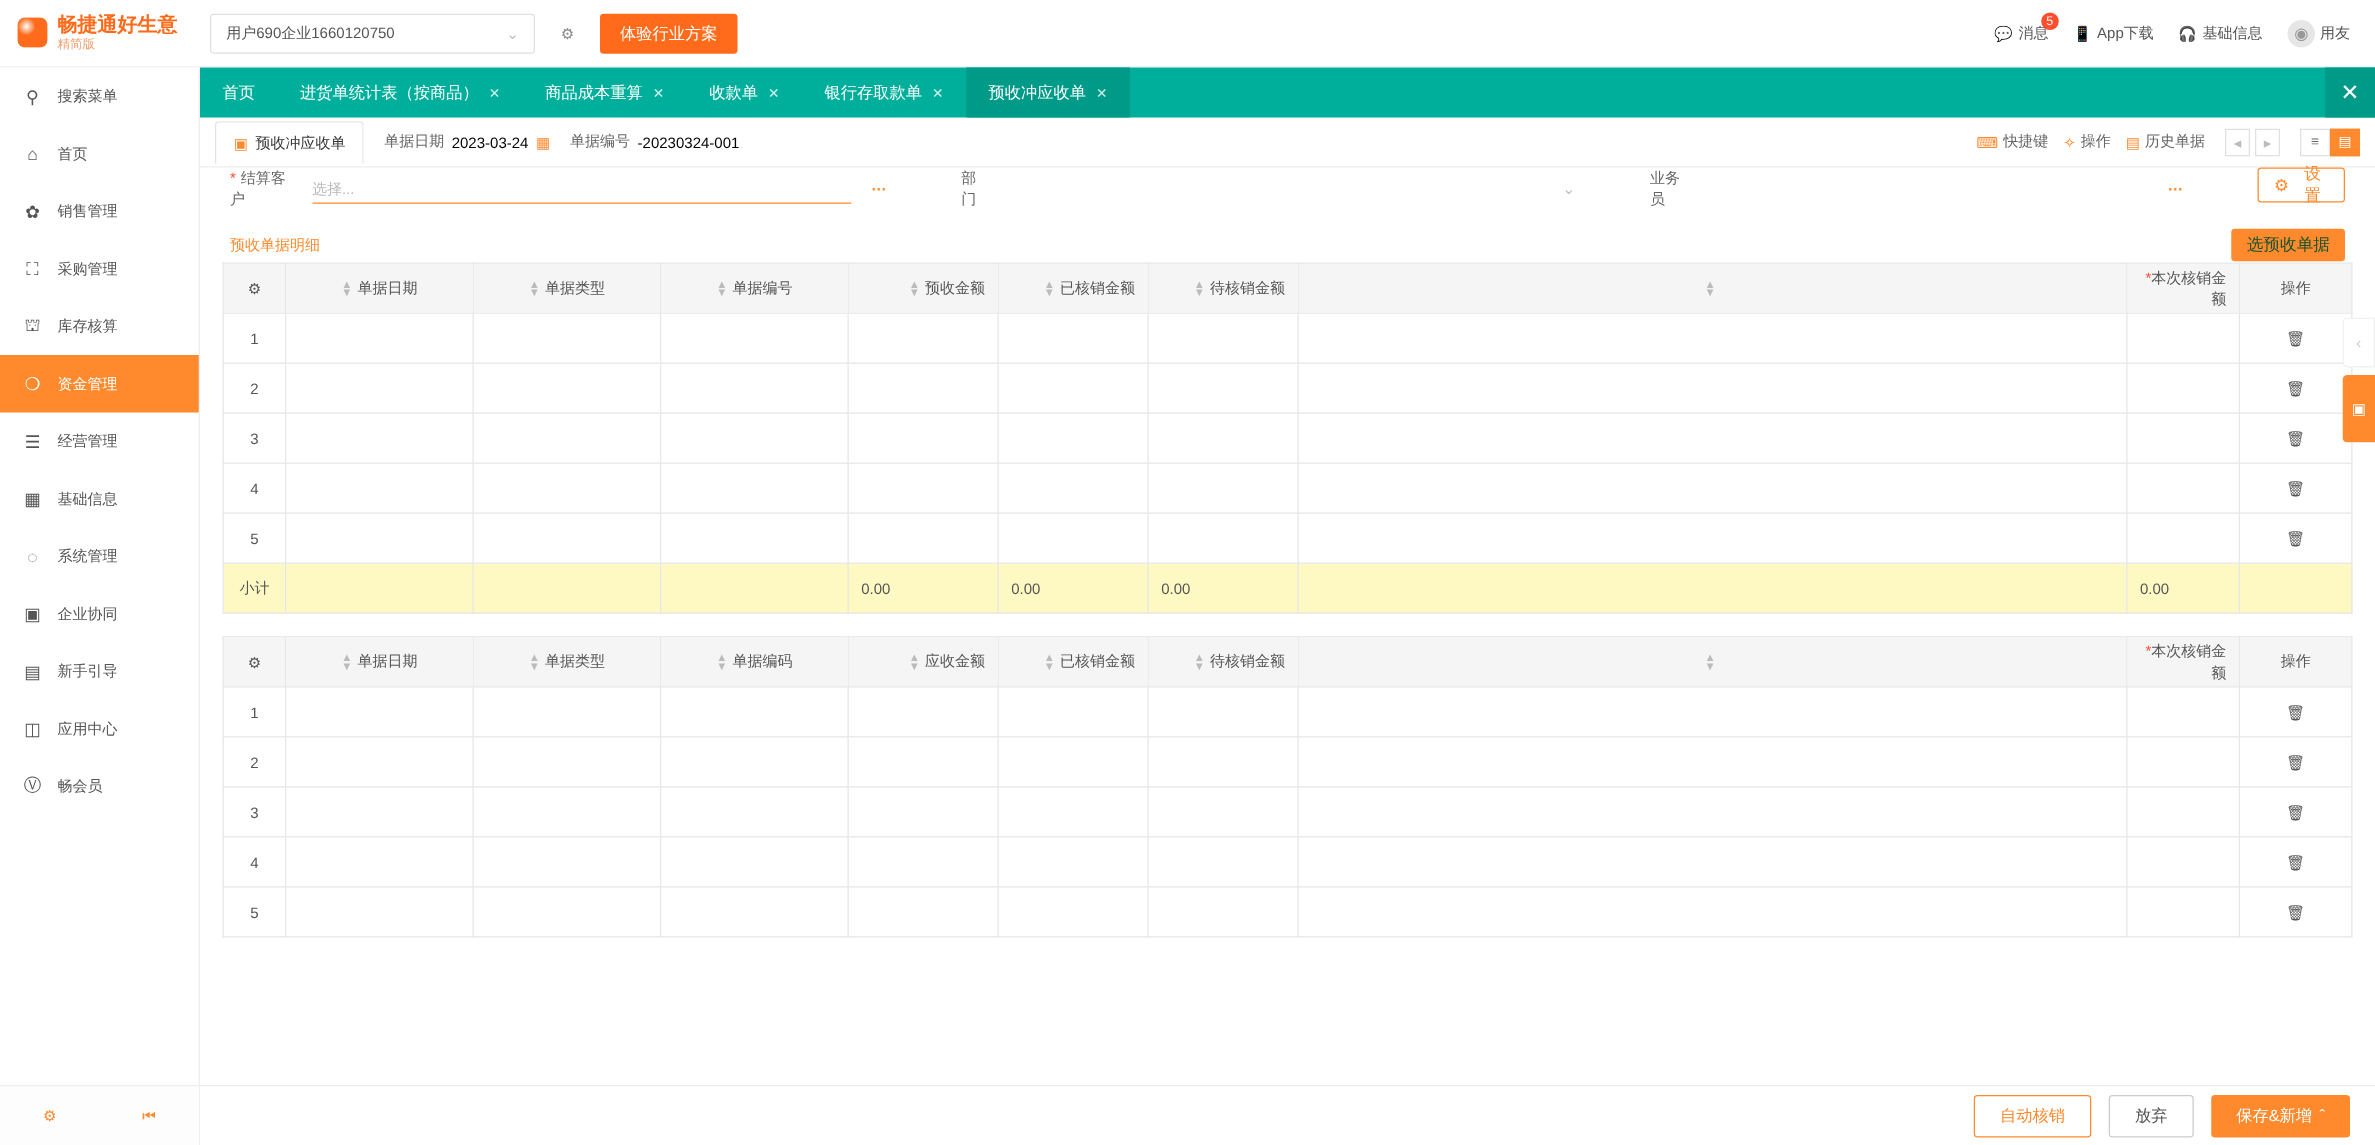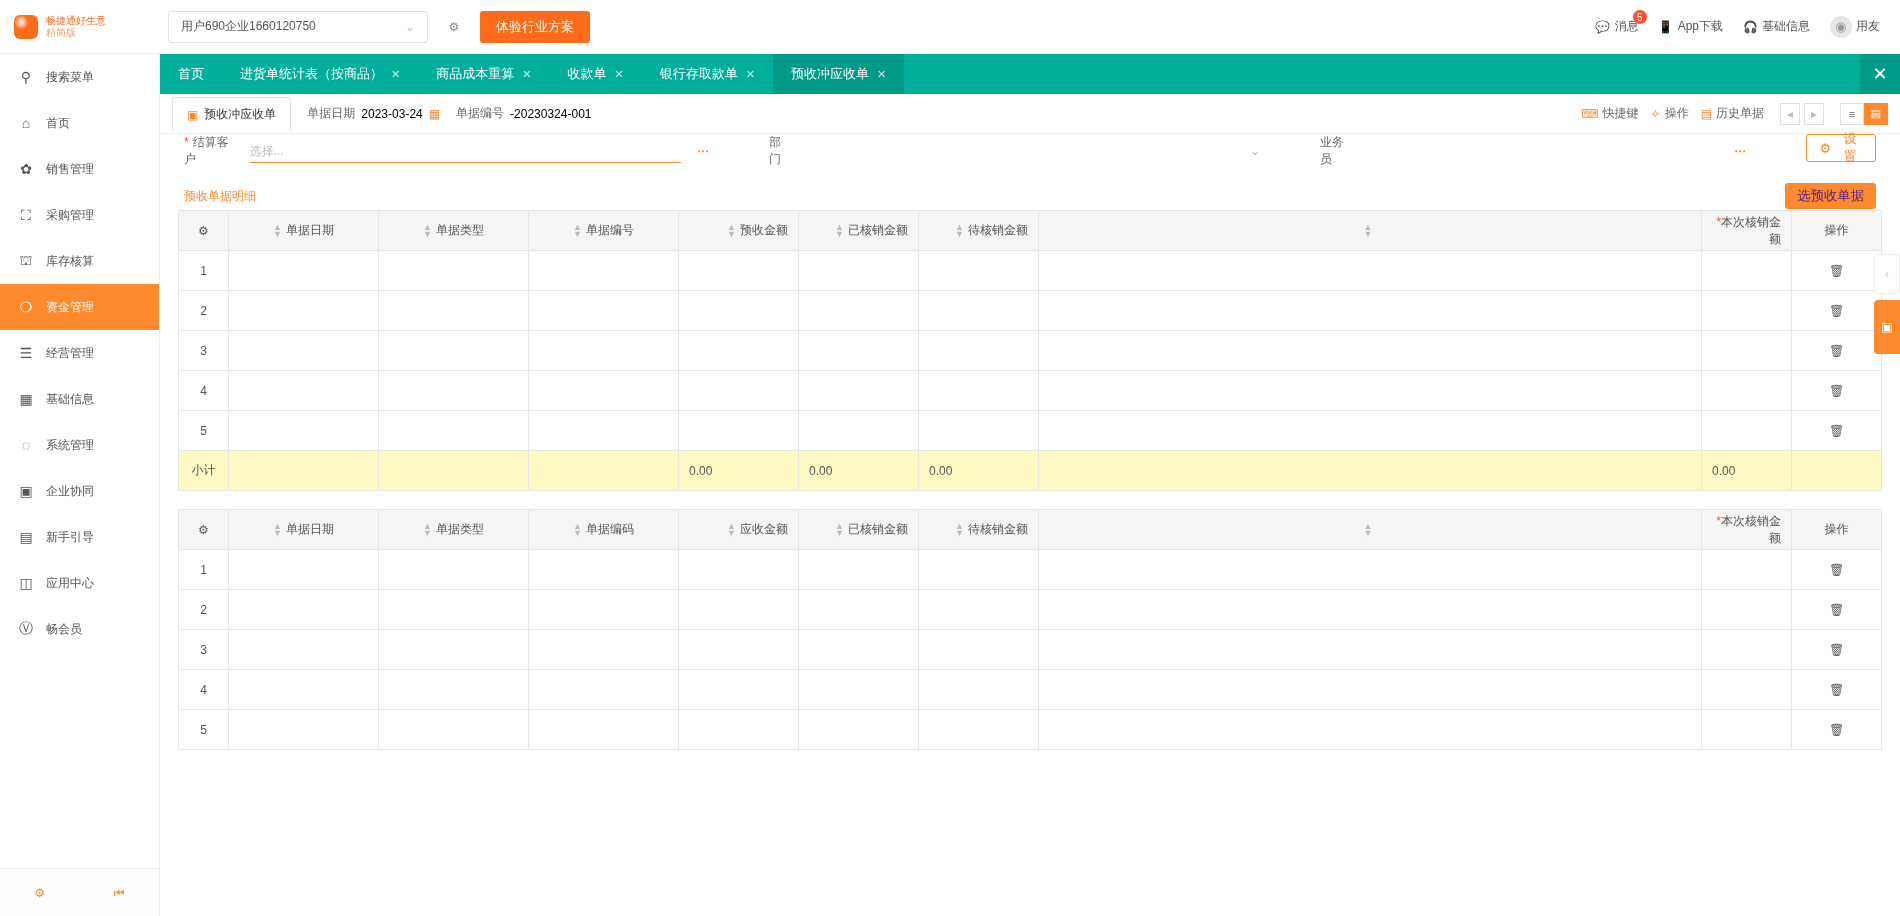--- a/index.html
+++ b/index.html
@@ -4,21 +4,21 @@
 <style>
 * { margin: 0; padding: 0; box-sizing: border-box; }
 body { font-family: "Microsoft YaHei", -apple-system, sans-serif; font-size: 12px; color: #333; background: #fff; overflow: hidden; }
 .app { display: flex; flex-direction: column; width: 1900px; height: 916px; }
 
 
 .top-header { height: 54px; display: flex; align-items: center; background: #fff; border-bottom: 1px solid #eee; }
 .logo { display: flex; align-items: center; padding: 0 14px; width: 160px; }
 .logo-icon { width: 24px; height: 24px; border-radius: 6px; background: #ff6b1a radial-gradient(circle at 30% 30%, #fff 0%, #ff6b1a 30%); flex-shrink: 0; }
 .logo-text { margin-left: 8px; display: flex; flex-direction: column; line-height: 1.15; }
-.logo-title { font-size: 10px; color: #ff6b1a; font-weight: 400; }
+.logo-title { font-size: 16px; color: #ff6b1a; font-weight: 700; }
 .logo-sub { font-size: 10px; color: #f0a070; }
 .account-select { height: 32px; display: flex; align-items: center; padding: 0 12px; border: 1px solid #e0e0e0; border-radius: 3px; margin-left: 8px; width: 260px; color: #555; position: relative; cursor: pointer; }
 .account-select .chev { margin-left: auto; color: #bbb; }
 .gear-top { margin: 0 14px; width: 24px; text-align: center; color: #888; cursor: pointer; }
 .trial-btn { height: 32px; padding: 0 16px; background: #ff6b1a; color: #fff; border-radius: 3px; display: inline-flex; align-items: center; cursor: pointer; border: none; font-size: 13px; }
 .top-right { margin-left: auto; display: flex; align-items: center; gap: 20px; padding-right: 20px; color: #555; }
 .top-right-item { display: inline-flex; align-items: center; gap: 4px; cursor: pointer; position: relative; }
 .msg-badge { position: absolute; top: -8px; right: -8px; background: #ff4d2e; color: #fff; font-size: 10px; min-width: 14px; height: 14px; border-radius: 7px; display: flex; align-items: center; justify-content: center; padding: 0 3px; }
 .avatar { width: 22px; height: 22px; border-radius: 50%; background: #e6e6e6; display: inline-flex; align-items: center; justify-content: center; color: #999; font-size: 13px; }
 
@@ -67,21 +67,21 @@
 .input-customer { width: 440px; border: none; border-bottom: 1px solid #ff8a2e; padding: 4px 0; outline: none; font-size: 12px; background: transparent; }
 .input-customer::placeholder { color: #bbb; }
 .field .more { color: #ff8a2e; cursor: pointer; margin-left: 6px; font-weight: bold; }
 .input-plain { width: 440px; border: none; border-bottom: 1px solid transparent; padding: 4px 0; outline: none; font-size: 12px; }
 .field .chev { color: #bbb; margin-left: 6px; cursor: pointer; }
 .settings-btn { margin-left: auto; height: 28px; border: 1px solid #ff8a2e; color: #ff8a2e; background: #fff; border-radius: 3px; padding: 0 12px; display: inline-flex; align-items: center; gap: 6px; cursor: pointer; }
 
 
 .section-bar { display: flex; align-items: center; padding: 0 24px; height: 28px; }
 .section-title { color: #ff8a2e; }
-.select-doc-btn { margin-left: auto; height: 26px; background: #ff8a2e; color: #4c1d95; border: none; padding: 0 12px; border-radius: 3px; cursor: pointer; }
+.select-doc-btn { margin-left: auto; height: 26px; background: #ff8a2e; color: #14532d; border: none; padding: 0 12px; border-radius: 3px; cursor: pointer; }
 
 
 .table-wrap { padding: 0 18px; }
 table.grid { width: 100%; border-collapse: collapse; table-layout: fixed; }
 table.grid th, table.grid td { border: 1px solid #e6e6e6; height: 40px; padding: 0 10px; font-size: 12px; color: #555; }
 table.grid th { background: #f5f5f5; font-weight: normal; position: relative; }
 table.grid th .sort { color: #bbb; margin-right: 4px; font-size: 9px; display: inline-block; line-height: 7px; vertical-align: middle; }
 .th-right { text-align: right; }
 .col-red { color: #ff4d2e; }
 .row-num { text-align: center; color: #888; }
@@ -500,19 +500,27 @@
                   <td></td>
                   <td></td>
                   <td class="op-cell">🗑</td>
                 </tr>
             </tbody>
           </table>
         </div>
 
       </div>
 
+      <div class="footer">
+        <button class="btn btn-outline-orange">自动核销</button>
+        <button class="btn btn-outline-gray">放弃</button>
+        <button class="btn btn-orange">
+            <span>保存&amp;新增</span> 
+            <span>ˆ</span>
+          </button>
+      </div>
 
     </div>
   </div>
 </div>
 
 <div class="side-widget2">‹</div>
 <div class="side-widget">▣</div>
 
 </body></html>

